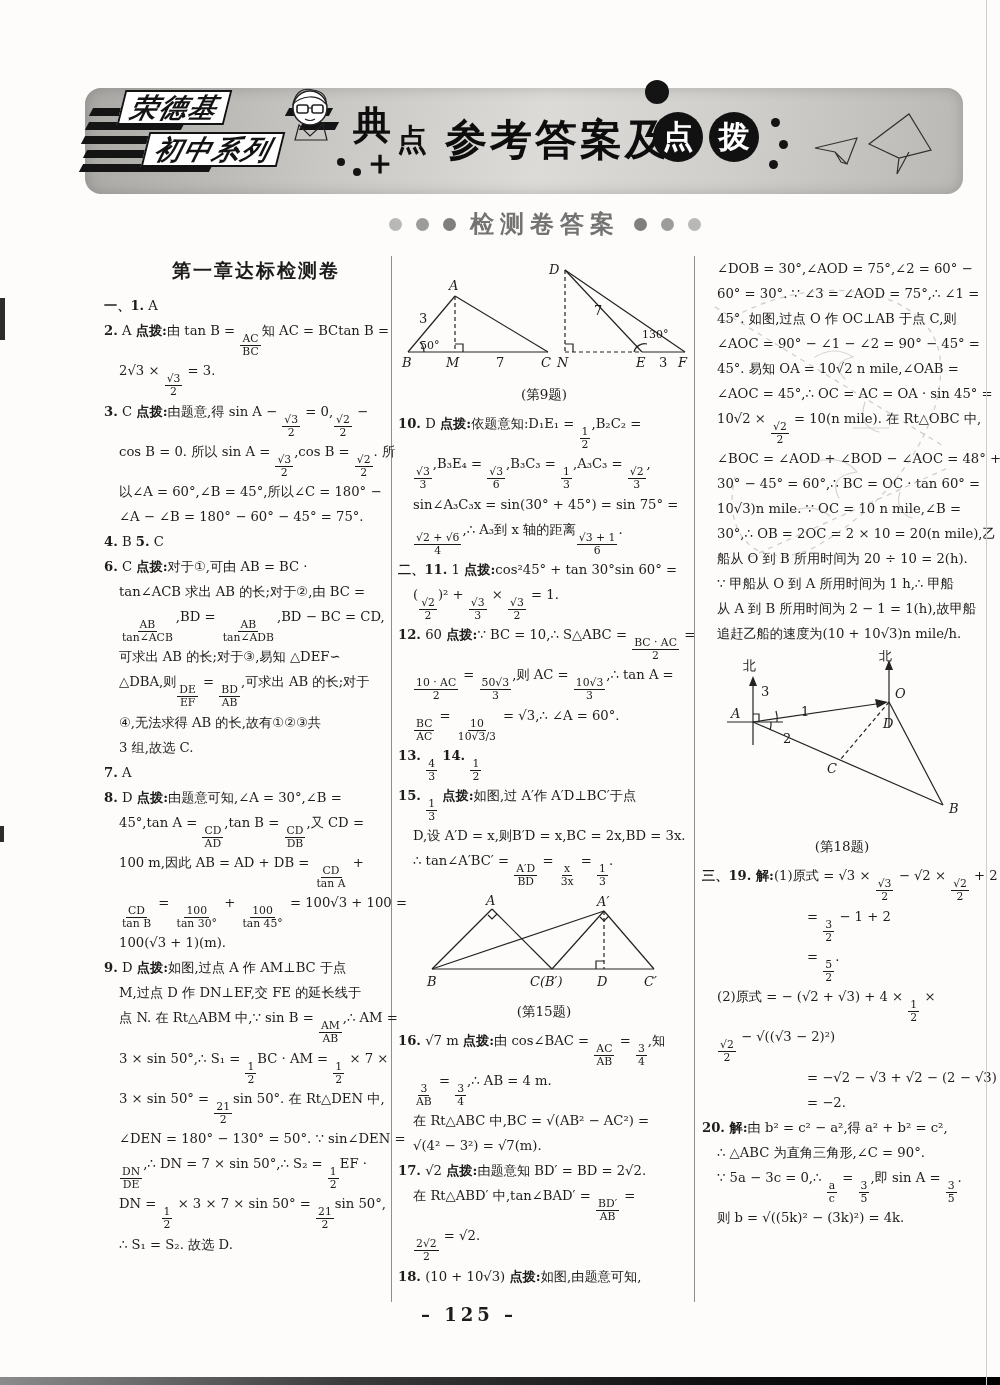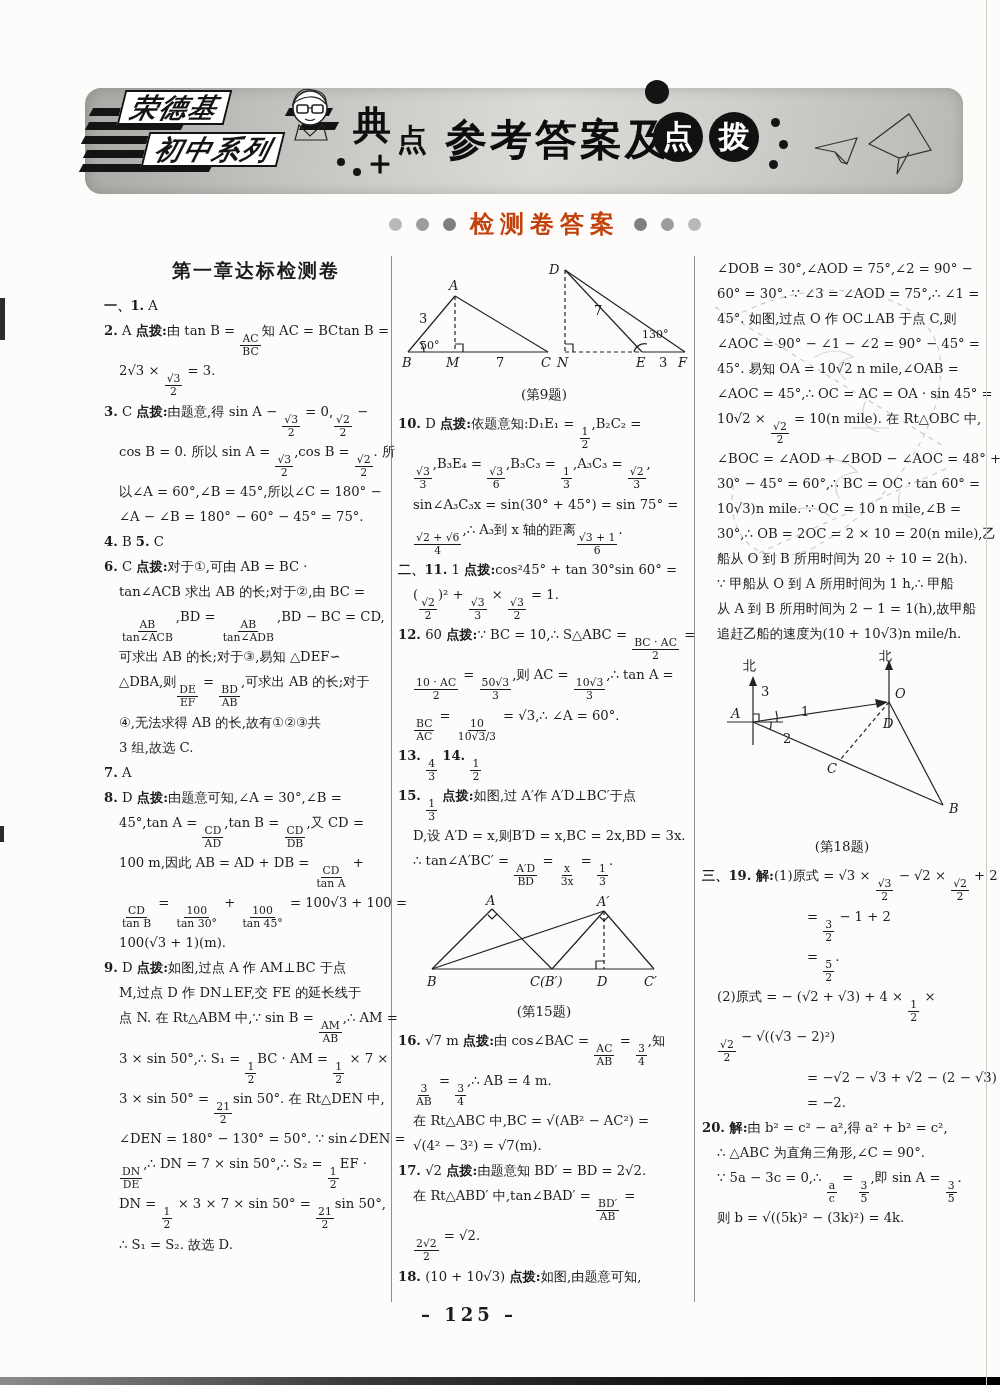--- a/index.html
+++ b/index.html
@@ -23,21 +23,21 @@
           font-weight:900;font-size:42px;letter-spacing:3px;color:#0d0d0d;}
   .badge{position:absolute;top:24px;width:50px;height:50px;border-radius:50%;background:#111;color:#fff;
           font-family:"DejaVu Sans",sans-serif;font-weight:900;font-size:31px;display:flex;
           align-items:center;justify-content:center;}
   .dot{position:absolute;border-radius:50%;background:#141414;}
   #planes{position:absolute;right:10px;top:22px;}
   
   #section-row{position:absolute;left:0;top:208px;width:1000px;display:flex;align-items:center;
           justify-content:center;gap:14px;padding-left:90px;box-sizing:border-box;}
   #section-title{font-family:"DejaVu Sans",sans-serif;font-weight:800;font-size:24px;
-          letter-spacing:6px;color:#c2410c;}
+          letter-spacing:6px;color:#737373;}
   .sdot{width:13px;height:13px;border-radius:50%;}
   
   .divider{position:absolute;top:256px;width:1px;height:1046px;background:#8e8e8e;}
   #dv1{left:391px;} #dv2{left:694px;}
   .col{position:absolute;top:256px;font-size:13.2px;line-height:25px;}
   #col-left{left:84px;width:304px;margin-left:20px;}
   #col-mid{left:398px;width:292px;}
   #col-right{left:702px;width:280px;}
   .chapter-title{font-family:"DejaVu Sans",sans-serif;font-weight:700;font-size:19px;
           letter-spacing:2px;text-align:center;margin:2px 0 10px;}
@@ -398,21 +398,21 @@
             <span class="fn">2√2</span>
             <span class="fd">2</span>
           </span> = √2.</div>
         <div class="line"><b>18.</b> (10 + 10√3)  <b>点拨:</b>如图,由题意可知,</div>
       </div>
   </div>
 
   <div class="col" id="col-right">
     <div>
 
-    <div class="line ind1">∠DOB = 30°,∠AOD = 75°,∠2 = 90° −</div>
+    <div class="line ind1">∠DOB = 30°,∠AOD = 75°,∠2 = 60° −</div>
         <div class="line ind1">60° = 30°. ∵ ∠3 = ∠AOD = 75°,∴ ∠1 =</div>
         <div class="line ind1">45°. 如图,过点 O 作 OC⊥AB 于点 C,则</div>
         <div class="line ind1">∠AOC = 90° − ∠1 − ∠2 = 90° − 45° =</div>
         <div class="line ind1">45°. 易知 OA = 10√2 n mile,∠OAB =</div>
         <div class="line ind1">∠AOC = 45°,∴ OC = AC = OA · sin 45° =</div>
         <div class="line ind1">10√2 × <span class="frac">
             <span class="fn">√2</span>
             <span class="fd">2</span>
           </span> = 10(n mile). 在 Rt△OBC 中,</div>
         <div class="line ind1">∠BOC = ∠AOD + ∠BOD − ∠AOC = 48° +</div>

